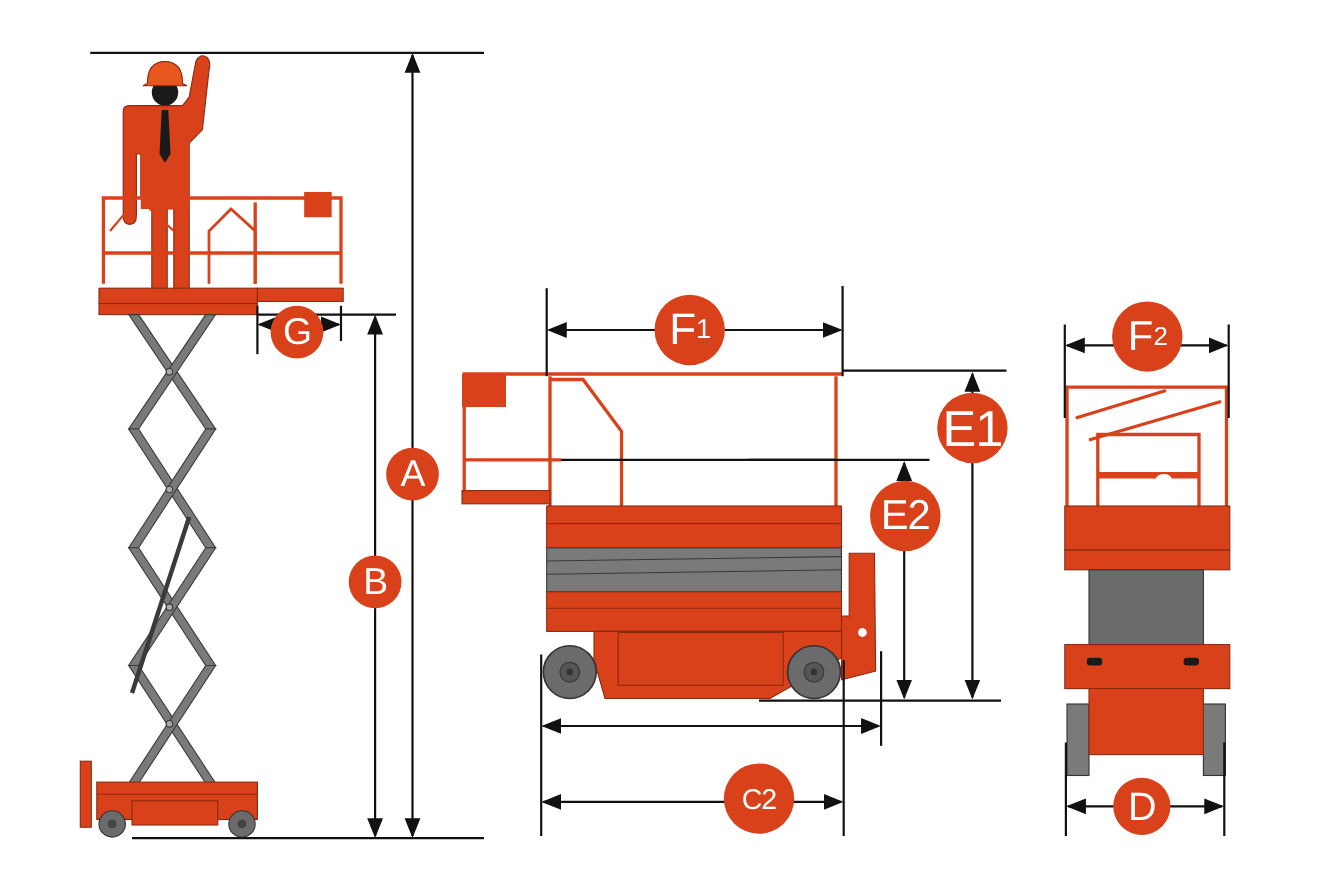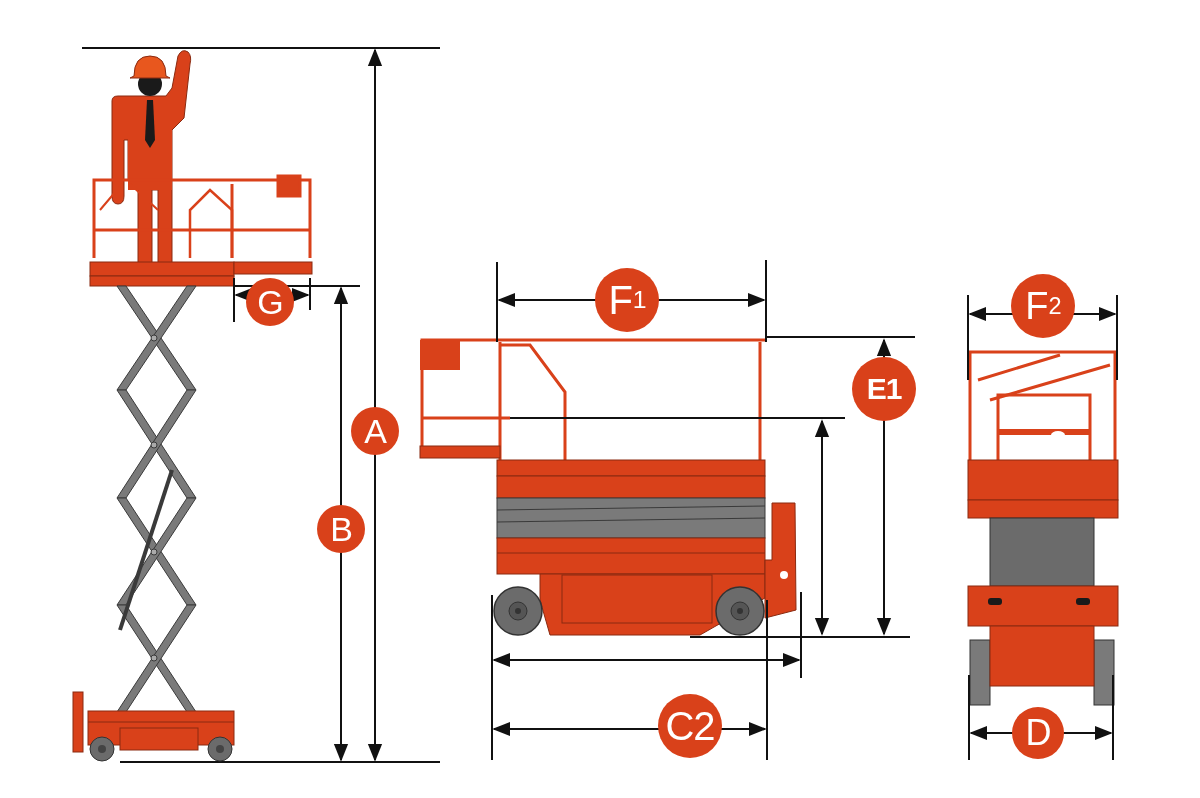--- a/index.html
+++ b/index.html
@@ -176,24 +176,27 @@
   <div class="badge" style="left:351px;top:407px;width:48px;height:48px;font-size:34px;">
       <span>A</span>
     </div>
   <div class="badge" style="left:317px;top:505px;width:48px;height:48px;font-size:34px;">
       <span>B</span>
     </div>
   <div class="badge" style="left:595px;top:268px;width:64px;height:64px;font-size:40px;">
       <span>F</span>
       <sub>1</sub>
     </div>
-  <div class="badge" style="left:852px;top:357px;width:64px;height:64px;font-size:30px;font-weight:bold;">
+  <div class="badge" style="left:852px;top:357px;width:64px;height:64px;font-size:46px;">
       <span>E1</span>
     </div>
-  <div class="badge" style="left:658px;top:694px;width:64px;height:64px;font-size:40px;text-align:right;">
+  <div class="badge" style="left:791px;top:437px;width:64px;height:64px;font-size:38px;">
+      <span>E2</span>
+    </div>
+  <div class="badge" style="left:658px;top:694px;width:64px;height:64px;font-size:26px;text-align:right;">
       <span>C2</span>
     </div>
   <div class="badge" style="left:1011px;top:274px;width:64px;height:64px;font-size:38px;">
       <span>F</span>
       <sub>2</sub>
     </div>
   <div class="badge" style="left:1012px;top:707px;width:52px;height:52px;font-size:36px;">
       <span>D</span>
     </div>
 </div>

